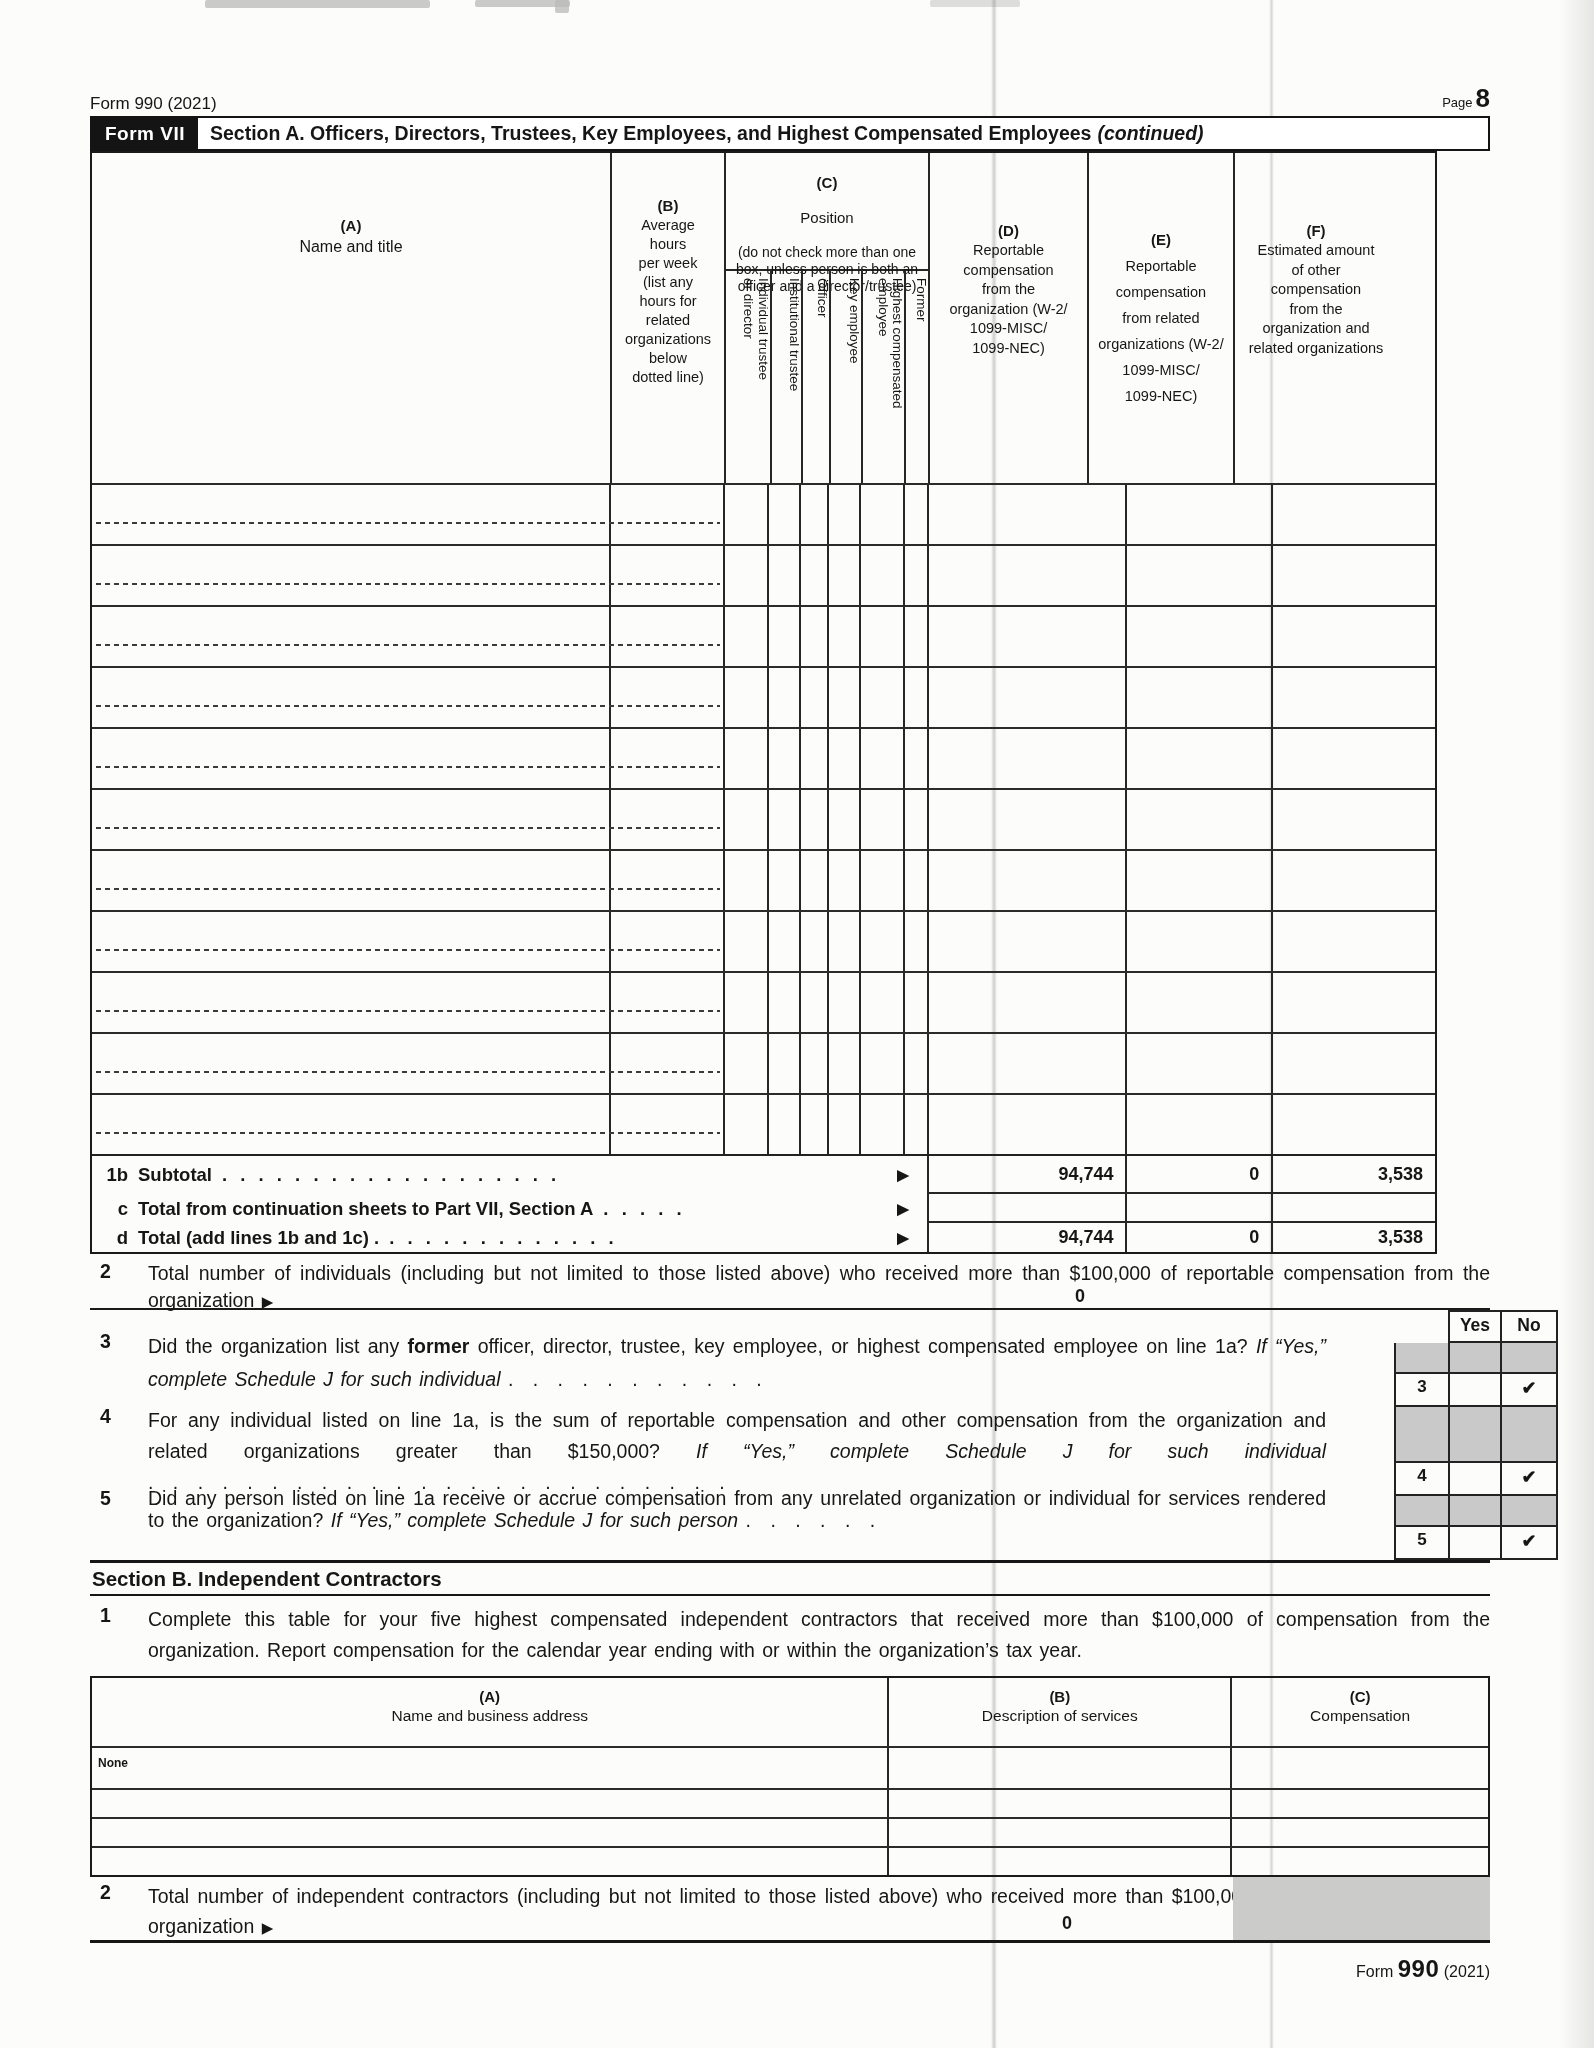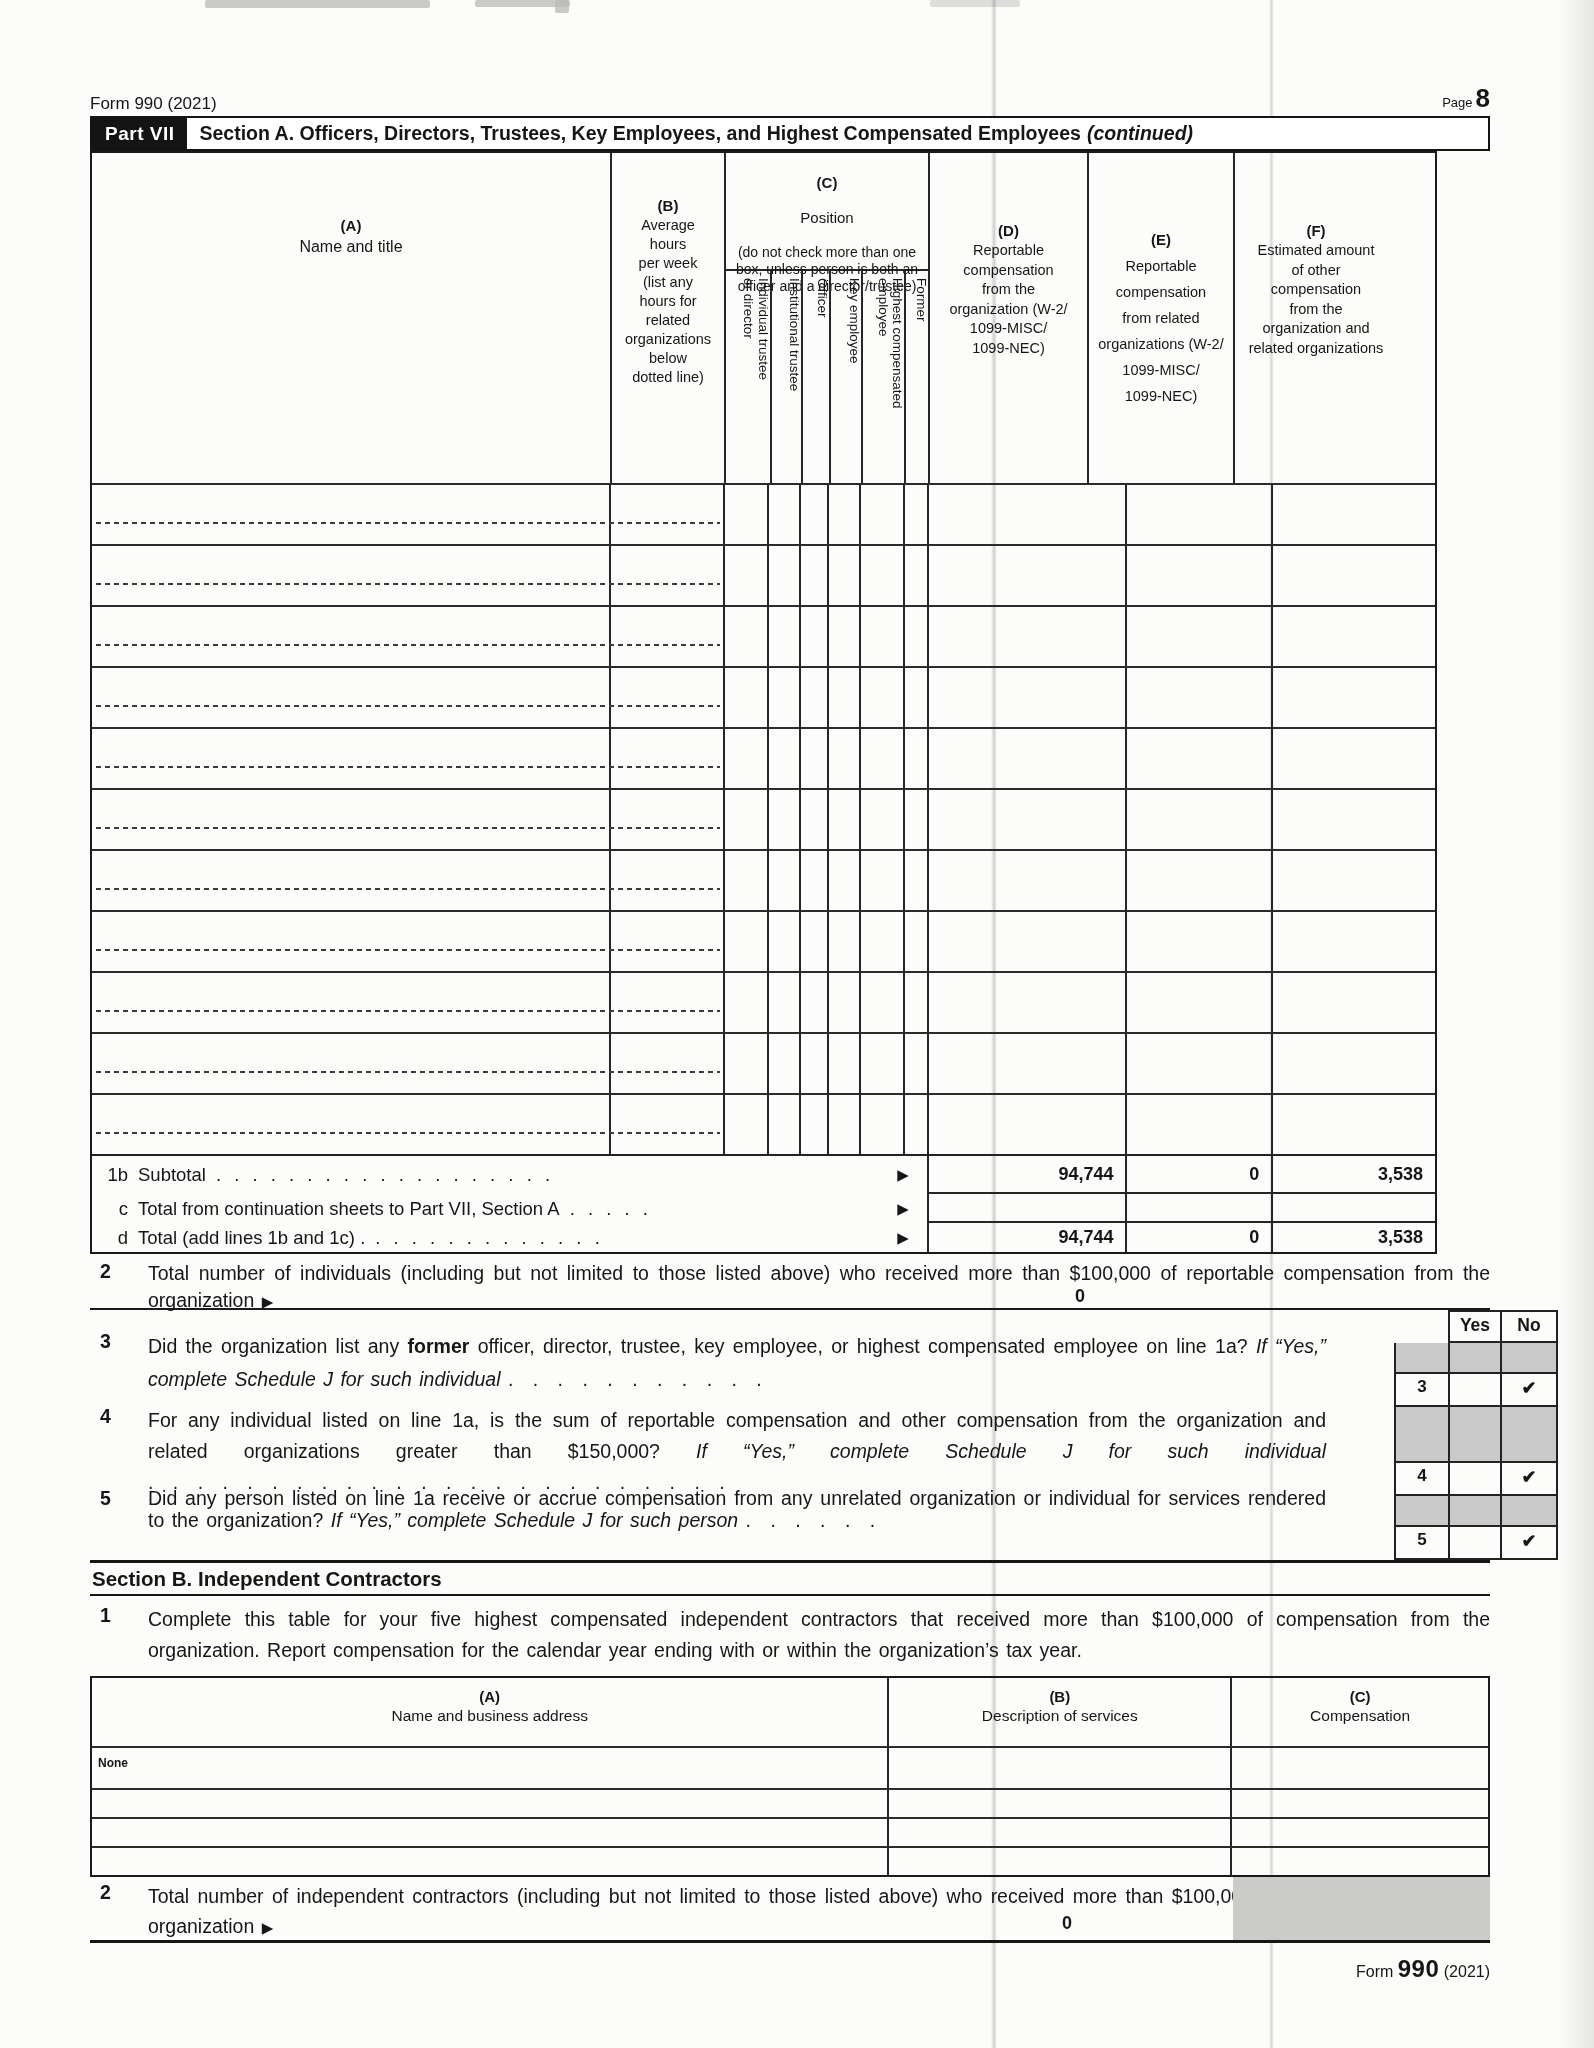--- a/index.html
+++ b/index.html
@@ -46,21 +46,21 @@
   .hF{width:164px;padding-top:48px;font-size:14.5px;line-height:19.5px;}
 
   .trow{position:relative;display:flex;height:61px;border-top:2px solid #2b2b2b;}
   .cA{width:518px;}.cB{width:114px;}.cD{width:199px;}.cE{width:146px;}.cF{width:164px;}
   .dash{position:absolute;left:4px;top:37px;width:624px;height:2px;
         background:repeating-linear-gradient(90deg,#3b3b3b 0 5px,transparent 5px 9px);}
 
   .subwrap{border-top:2px solid #222;}
   .srow{display:flex;}
   .r1{height:38px;}.r2{height:29px;}.r3{height:29px;}
-  .slab{width:836px;position:relative;display:flex;align-items:center;font-weight:normal;font-size:18.5px;}
+  .slab{width:836px;position:relative;display:flex;align-items:center;font-weight:bold;font-size:18.5px;}
   .snum{width:46px;text-align:right;padding-right:10px;}
   .sdots{margin-left:10px;letter-spacing:4px;white-space:nowrap;overflow:hidden;max-width:560px;}
   .sarr{position:absolute;right:18px;font-size:15px;}
   .v{display:flex;align-items:center;justify-content:flex-end;padding-right:12px;
      font-weight:bold;font-size:18px;}
   .vb{border-bottom:2px solid #262626;}
 
   
   .l2{position:relative;height:56px;border-bottom:2.5px solid #1a1a1a;padding-top:6px;display:flex;}
   .qnum{width:58px;padding-left:10px;font-weight:bold;font-size:19.5px;flex:none;}
@@ -138,21 +138,21 @@
   <div class="content">
 
     <div class="toprow">
       <span class="formid">Form 990 (2021)</span>
       <span>
         <span class="pagelab">Page</span><span class="pagenum">8</span>
       </span>
     </div>
 
     <div class="pbar">
-      <div class="pbadge">Part VII</div>
+      <div class="pbadge">Form VII</div>
       <div class="ptitle">
         <span>Section A. Officers, Directors, Trustees, Key Employees, and Highest Compensated Employees</span>
         <span class="pcont">(continued)</span>
       </div>
     </div>
 
     <div class="tableA">
       <div class="thead">
         <div class="hA ctr">
           <div class="tag">(A)</div>

